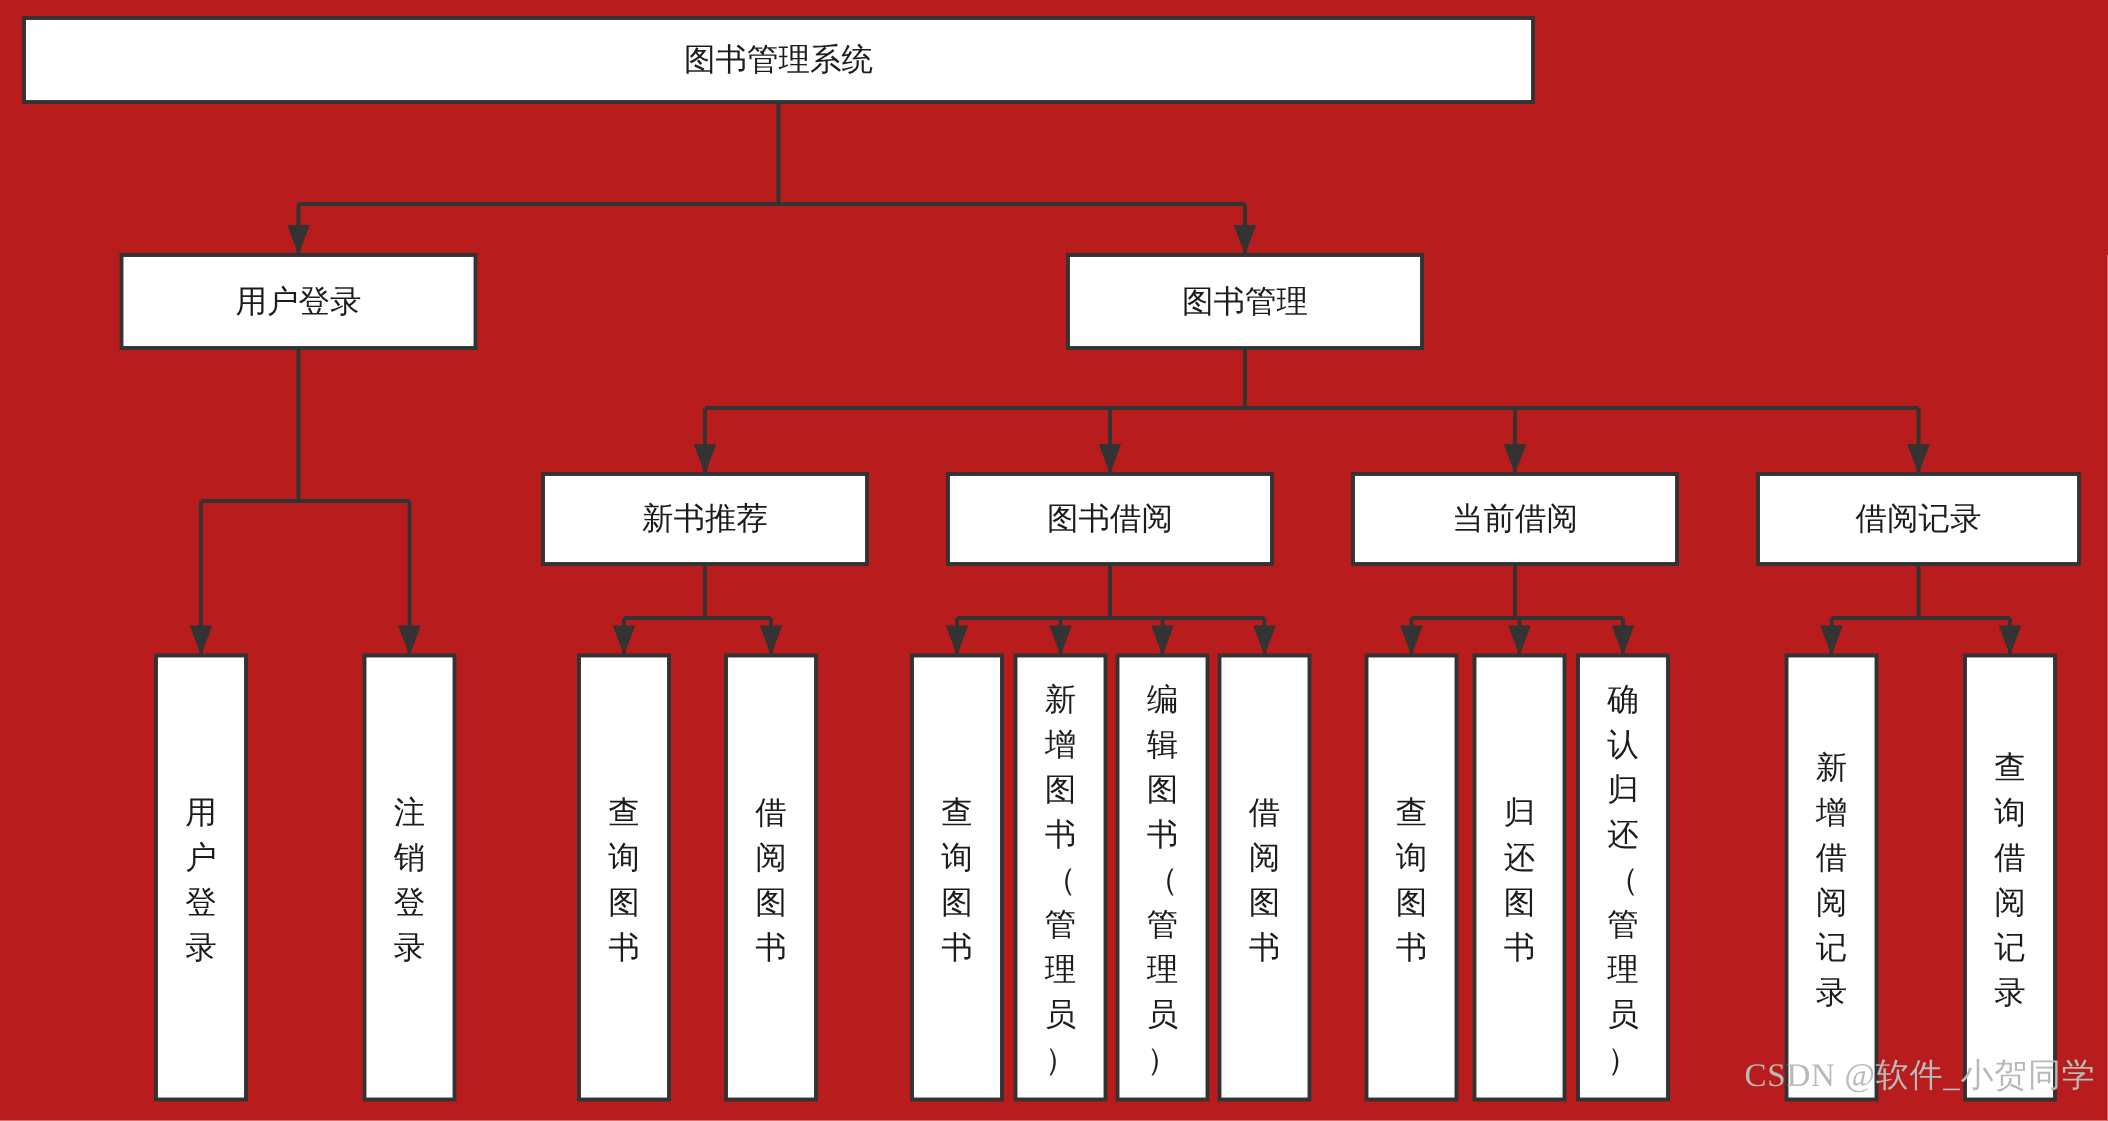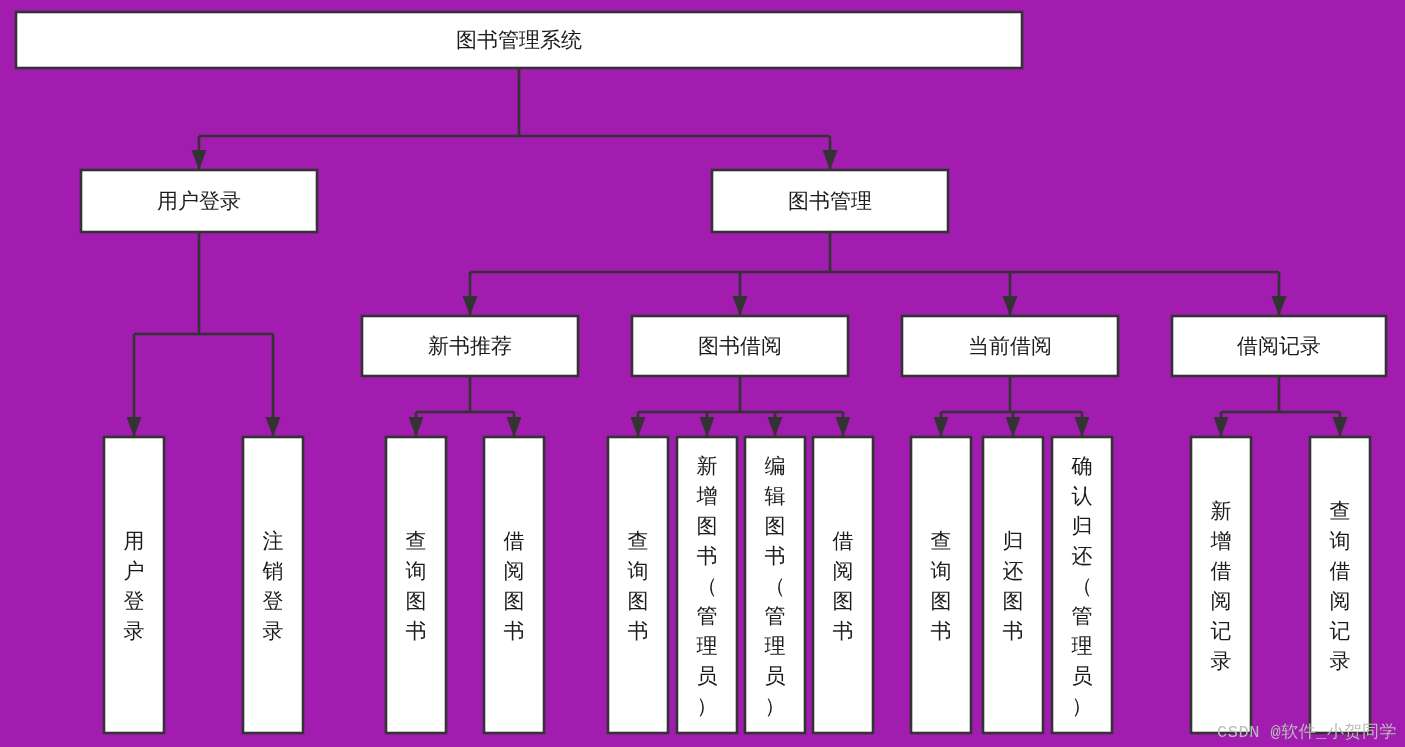--- a/index.html
+++ b/index.html
@@ -11,21 +11,21 @@
   body {
     width: 1405px;
     height: 747px;
     font-family: "DejaVu Sans", "Liberation Sans", sans-serif;
     overflow: hidden;
   }
   #diagram-root {
     position: relative;
     width: 1405px;
     height: 747px;
-    background: #a21caf;
+    background: #b91c1c;
   }
   svg.diagram-canvas {
     position: absolute;
     left: 0;
     top: 0;
     width: 1405px;
     height: 747px;
     display: block;
   }
   .node-box {
@@ -52,23 +52,23 @@
   }
   .node-label-v {
     font-family: "DejaVu Sans", "Liberation Sans", sans-serif;
     font-size: 21px;
     fill: #1c1c1c;
     text-anchor: middle;
   }
   .watermark-text {
     position: absolute;
     right: 8px;
-    bottom: 4px;
-    font-family: Liberation Mono, monospace;
-    font-size: 17px;
+    bottom: 15px;
+    font-family: Liberation Serif, serif;
+    font-size: 22px;
     color: #b9b9b9;
     white-space: nowrap;
     letter-spacing: 0.5px;
     user-select: none;
   }
 </style>
 </head>
 <body>
 
 <div id="diagram-root">

